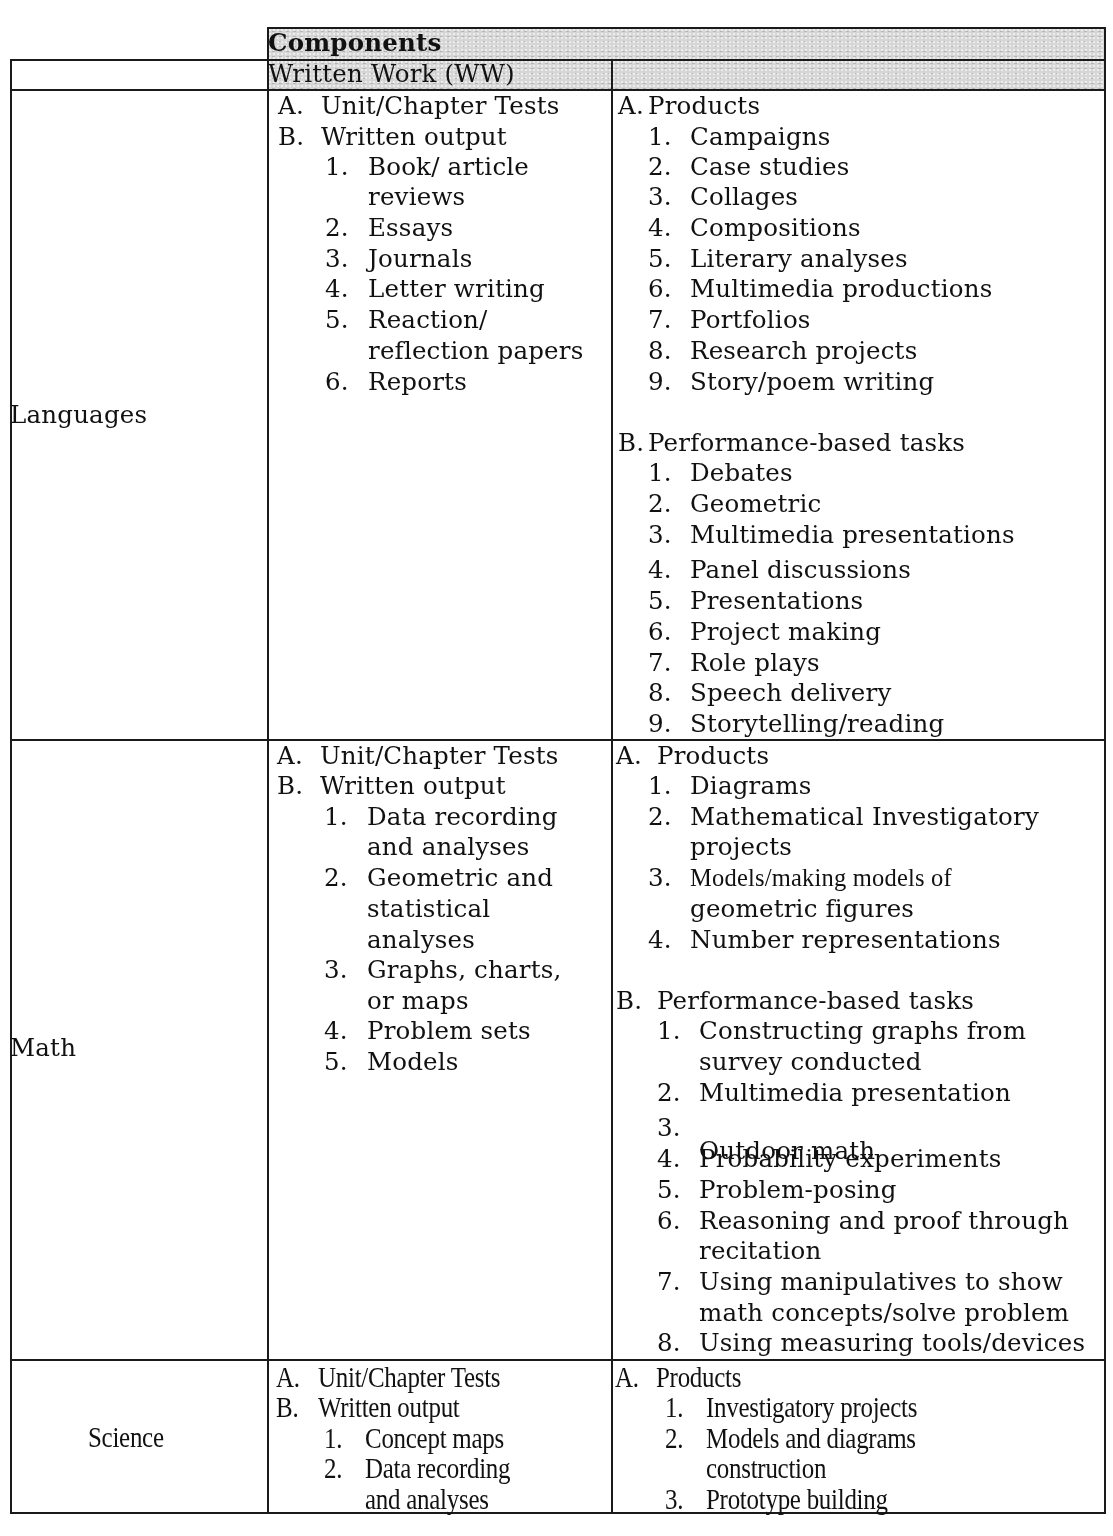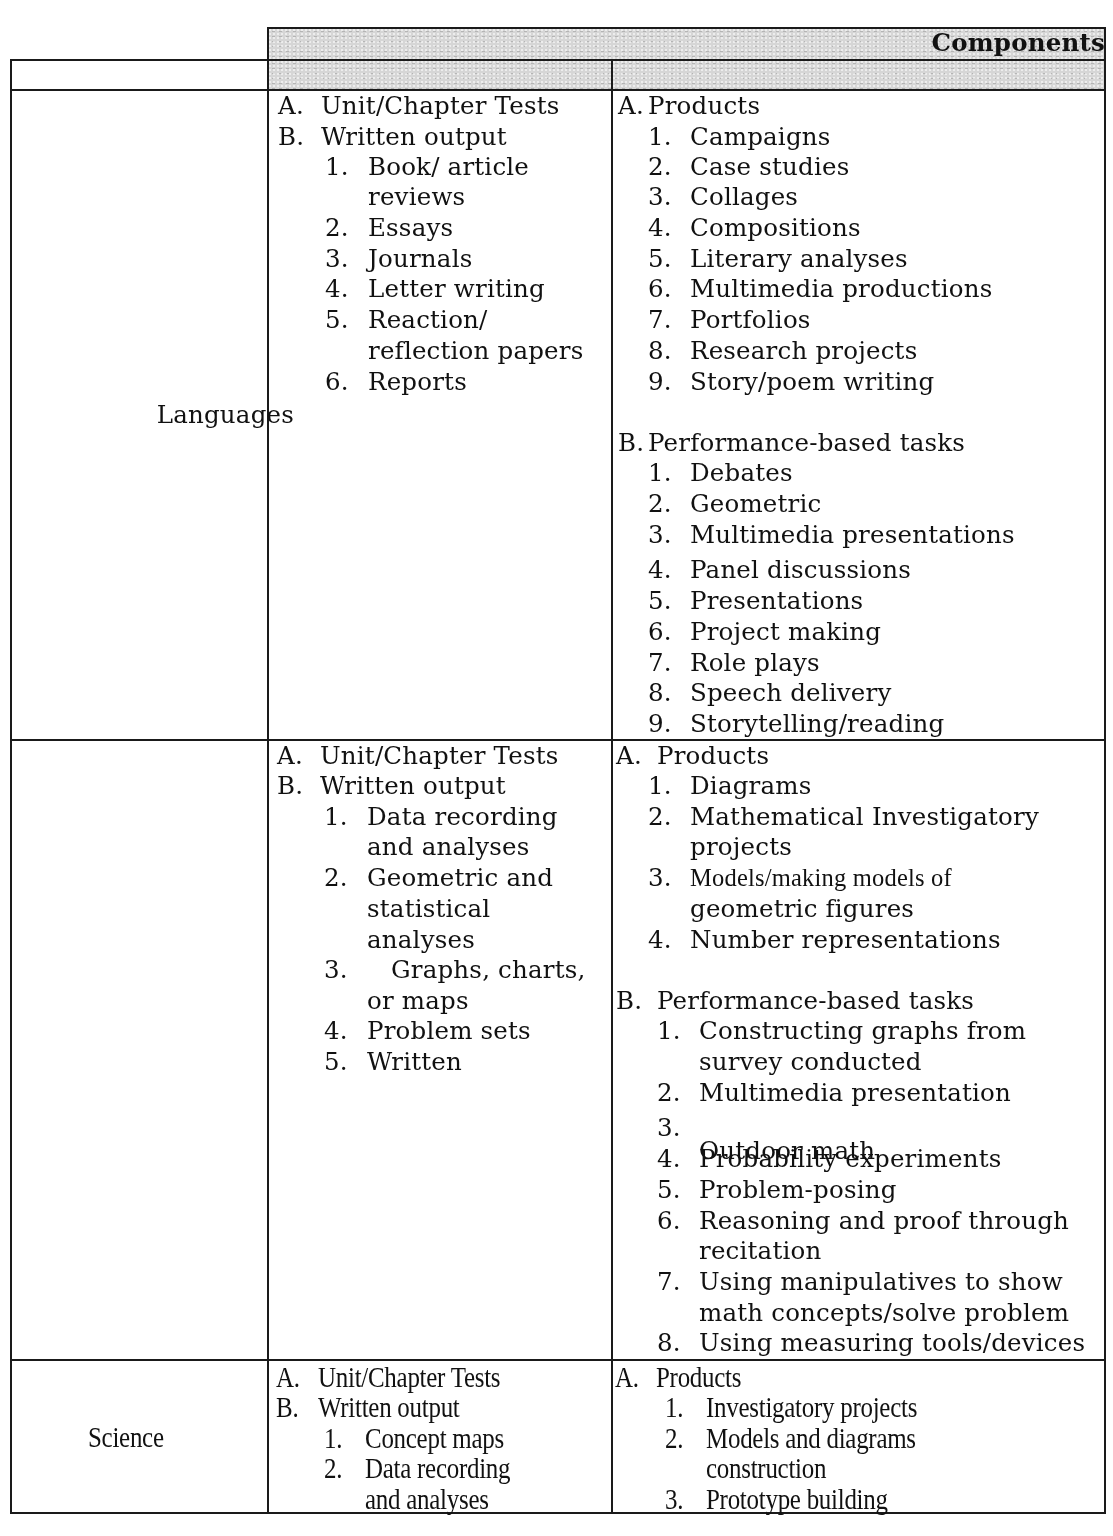--- a/index.html
+++ b/index.html
@@ -14,21 +14,21 @@
     position: absolute;
     background-color: #d6d6d6;
     background-image:
       radial-gradient(rgba(255,255,255,0.55) 1px, transparent 1.2px),
       radial-gradient(rgba(120,120,120,0.35) 1px, transparent 1.2px);
     background-size: 4px 4px, 7px 5px;
     background-position: 0 0, 2px 1px;
   }
   .txt { position: absolute; font-size: 24.5px; line-height: 30.7px; white-space: nowrap; letter-spacing: 0.2px; }
   .bold { font-weight: bold; }
-  .center { text-align: right; }
+  .center { text-align: left; }
   .sci .txt { font-family: "Liberation Serif", serif; font-size: 29px; letter-spacing: -0.3px; transform: scaleX(0.86); transform-origin: left top; }
 </style>
 </head>
 <body>
 
 <div class="tbl">
 
   <div class="hfill" style="left:268px; top:28px; width:837px; height:32px;"></div>
   <div class="hfill" style="left:268px; top:60px; width:837px; height:30px;"></div>
 
@@ -38,20 +38,21 @@
   <div class="line" style="left:10px; top:739px; width:1096px; height:2px;"></div>
   <div class="line" style="left:10px; top:1359px; width:1096px; height:2px;"></div>
   <div class="line" style="left:10px; top:1512px; width:1096px; height:2px;"></div>
 
   <div class="line" style="left:10px; top:59px; width:2px; height:1455px;"></div>
   <div class="line" style="left:267px; top:27px; width:2px; height:1487px;"></div>
   <div class="line" style="left:611px; top:59px; width:2px; height:1455px;"></div>
   <div class="line" style="left:1104px; top:27px; width:2px; height:1487px;"></div>
 
   <div class="txt bold center" style="left:268px; top:28px; width:837px;">Components</div>
+  <div class="txt center" style="left:268px; top:59px; width:344px;">Written Work (WW)</div>
 
   <div class="txt center" style="left:10px; top:400px; width:284px;">Languages</div>
 
   <div>
     <div class="txt" style="left:278px; top:91px;">A.</div>
     <div class="txt" style="left:321px; top:91px;">Unit/Chapter Tests</div>
     <div class="txt" style="left:278px; top:122px;">B.</div>
     <div class="txt" style="left:321px; top:122px;">Written output</div>
 
     <div class="txt" style="left:325px; top:152px;">1.</div>
@@ -114,45 +115,46 @@
     <div class="txt" style="left:648px; top:617px;">6.</div>
     <div class="txt" style="left:690px; top:617px;">Project making</div>
     <div class="txt" style="left:648px; top:648px;">7.</div>
     <div class="txt" style="left:690px; top:648px;">Role plays</div>
     <div class="txt" style="left:648px; top:678px;">8.</div>
     <div class="txt" style="left:690px; top:678px;">Speech delivery</div>
     <div class="txt" style="left:648px; top:709px;">9.</div>
     <div class="txt" style="left:690px; top:709px;">Storytelling/reading</div>
   </div>
 
+  <div class="txt center" style="left:10px; top:1033px; width:258px;">Math</div>
 
   <div>
     <div class="txt" style="left:277px; top:741px;">A.</div>
     <div class="txt" style="left:320px; top:741px;">Unit/Chapter Tests</div>
     <div class="txt" style="left:277px; top:771px;">B.</div>
     <div class="txt" style="left:320px; top:771px;">Written output</div>
 
     <div class="txt" style="left:324px; top:802px;">1.</div>
     <div class="txt" style="left:367px; top:802px;">Data recording</div>
     <div class="txt" style="left:367px; top:832px;">and analyses</div>
 
     <div class="txt" style="left:324px; top:863px;">2.</div>
     <div class="txt" style="left:367px; top:863px;">Geometric and</div>
     <div class="txt" style="left:367px; top:894px;">statistical</div>
     <div class="txt" style="left:367px; top:925px;">analyses</div>
 
     <div class="txt" style="left:324px; top:955px;">3.</div>
-    <div class="txt" style="left:367px; top:955px;margin-left:24px;">Graphs, charts,</div>
+    <div class="txt" style="left:367px; top:955px;">Graphs, charts,</div>
     <div class="txt" style="left:367px; top:986px;">or maps</div>
 
     <div class="txt" style="left:324px; top:1016px;">4.</div>
     <div class="txt" style="left:367px; top:1016px;">Problem sets</div>
 
     <div class="txt" style="left:324px; top:1047px;">5.</div>
-    <div class="txt" style="left:367px; top:1047px;">Written</div>
+    <div class="txt" style="left:367px; top:1047px;">Models</div>
   </div>
 
   <div>
     <div class="txt" style="left:616px; top:741px;">A.</div>
     <div class="txt" style="left:657px; top:741px;">Products</div>
 
     <div class="txt" style="left:648px; top:771px;">1.</div>
     <div class="txt" style="left:690px; top:771px;">Diagrams</div>
 
     <div class="txt" style="left:648px; top:802px;">2.</div>

